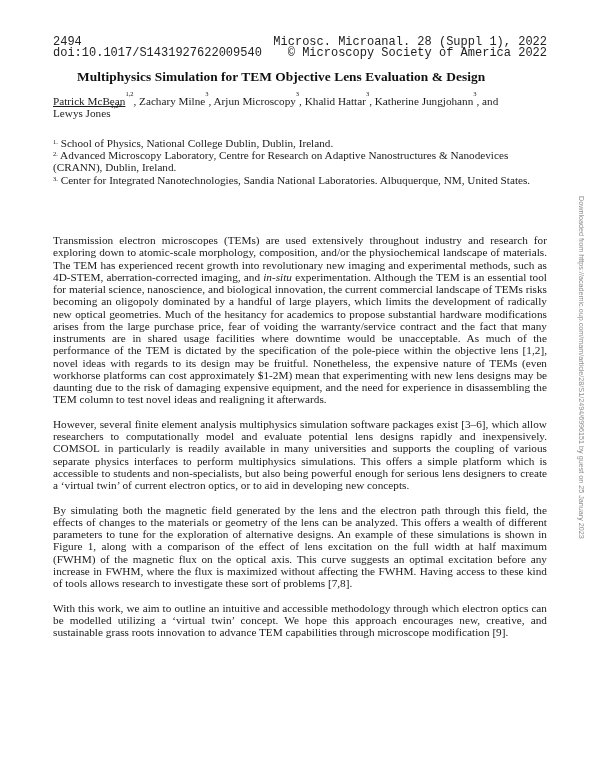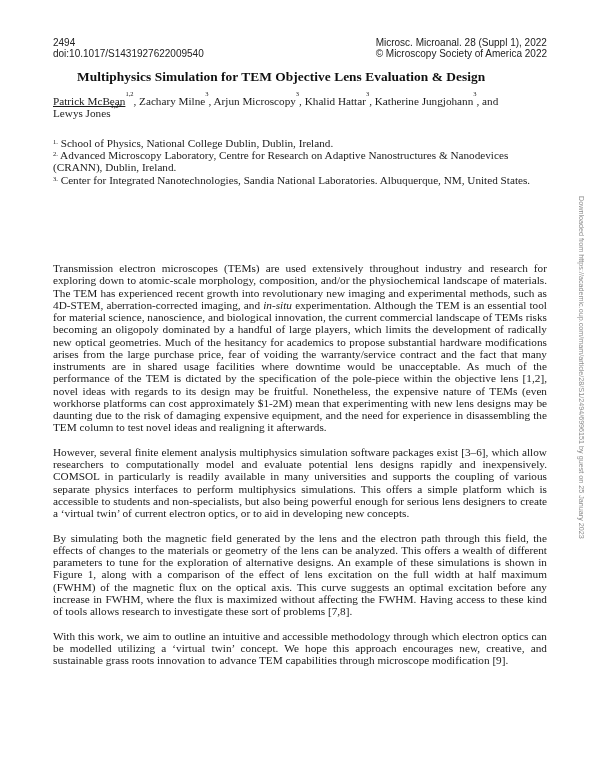--- a/index.html
+++ b/index.html
@@ -1,31 +1,31 @@
 <!DOCTYPE html>
 <html><head>
 <meta charset="utf-8">
 <style>
   html, body { margin: 0; padding: 0; }
   body {
     width: 600px; height: 776px; background: #ffffff; position: relative; overflow: hidden;
     font-family: "Liberation Serif", serif; color: #1a1a1a;
   }
-  .hdr { position: absolute; font-family: Liberation Sans, sans-serif; font-size: 10px; color: #222; line-height: 11px; }
+  .hdr { position: absolute; font-family: Liberation Mono, monospace; font-size: 12px; color: #222; line-height: 11px; }
   .hdr-left { left: 53px; top: 37px; }
-  .hdr-right { right: 53px; top: 37px; }
+  .hdr-right { right: 53px; top: 37px; text-align: right; }
   .title {
     position: absolute; left: 53px; top: 69px; font-weight: bold; font-size: 13.4px; letter-spacing: 0.05px; color: #111; margin-left: 24px;
   }
   .authors { position: absolute; left: 53px; top: 95px; width: 500px; font-size: 11.2px; line-height: 12.2px; }
   .authors .u { text-decoration: underline; }
   sup { font-size: 6.5px; vertical-align: top; position: relative; top: -1px; line-height: 0; }
   .affil { position: absolute; left: 53px; top: 137px; width: 500px; font-size: 11.2px; line-height: 12.2px; }
   .affil .num { font-size: 6.5px; vertical-align: top; position: relative; top: -1px; }
-  .body { position: absolute; left: 53px; top: 234px; width: 494px; font-size: 11.25px; line-height: 12.25px; text-align: justify; margin-top: 28px; }
+  .body { position: absolute; left: 53px; top: 234px; width: 494px; font-size: 11.25px; line-height: 12.25px; text-align: justify; }
   .body p { margin: 0 0 12.25px 0; }
   .body em { font-style: italic; }
   .watermark {
     position: absolute; left: 586px; top: 196px; transform-origin: 0 0; transform: rotate(90deg);
     font-family: "Liberation Sans", sans-serif; font-size: 7.2px; color: #8a8a8a; white-space: nowrap;
   }
 </style>
 </head>
 <body>
 

